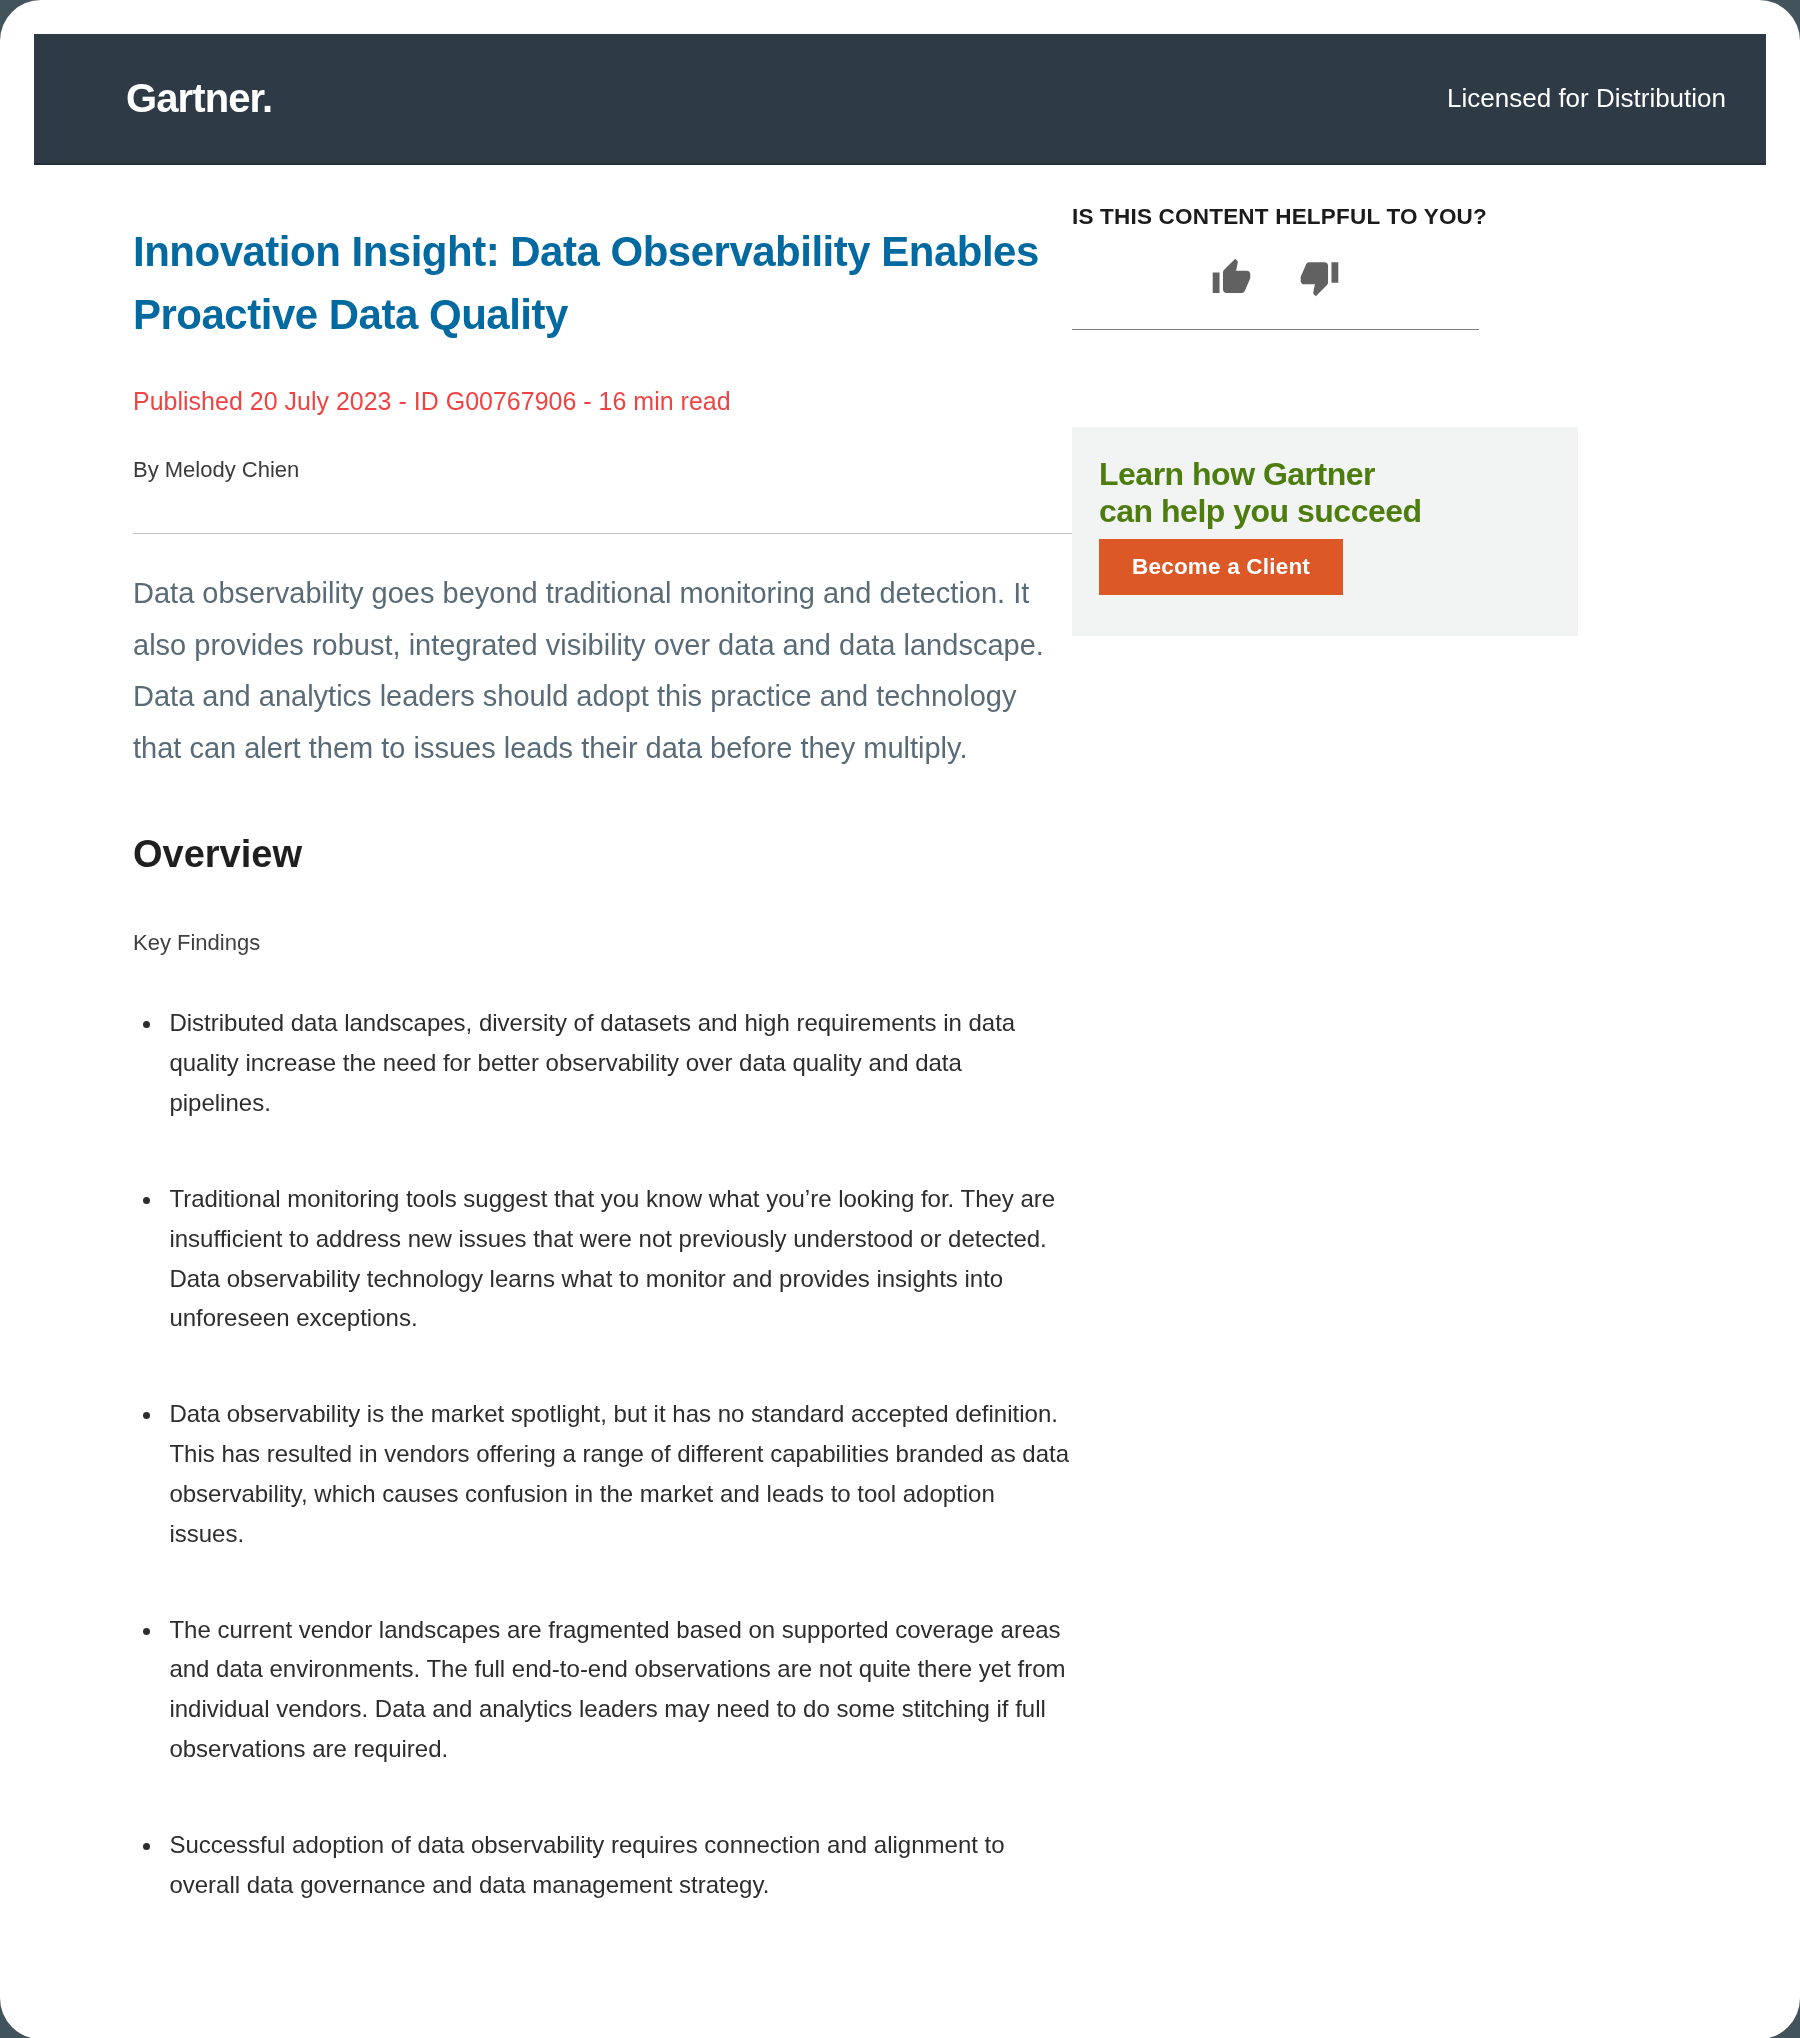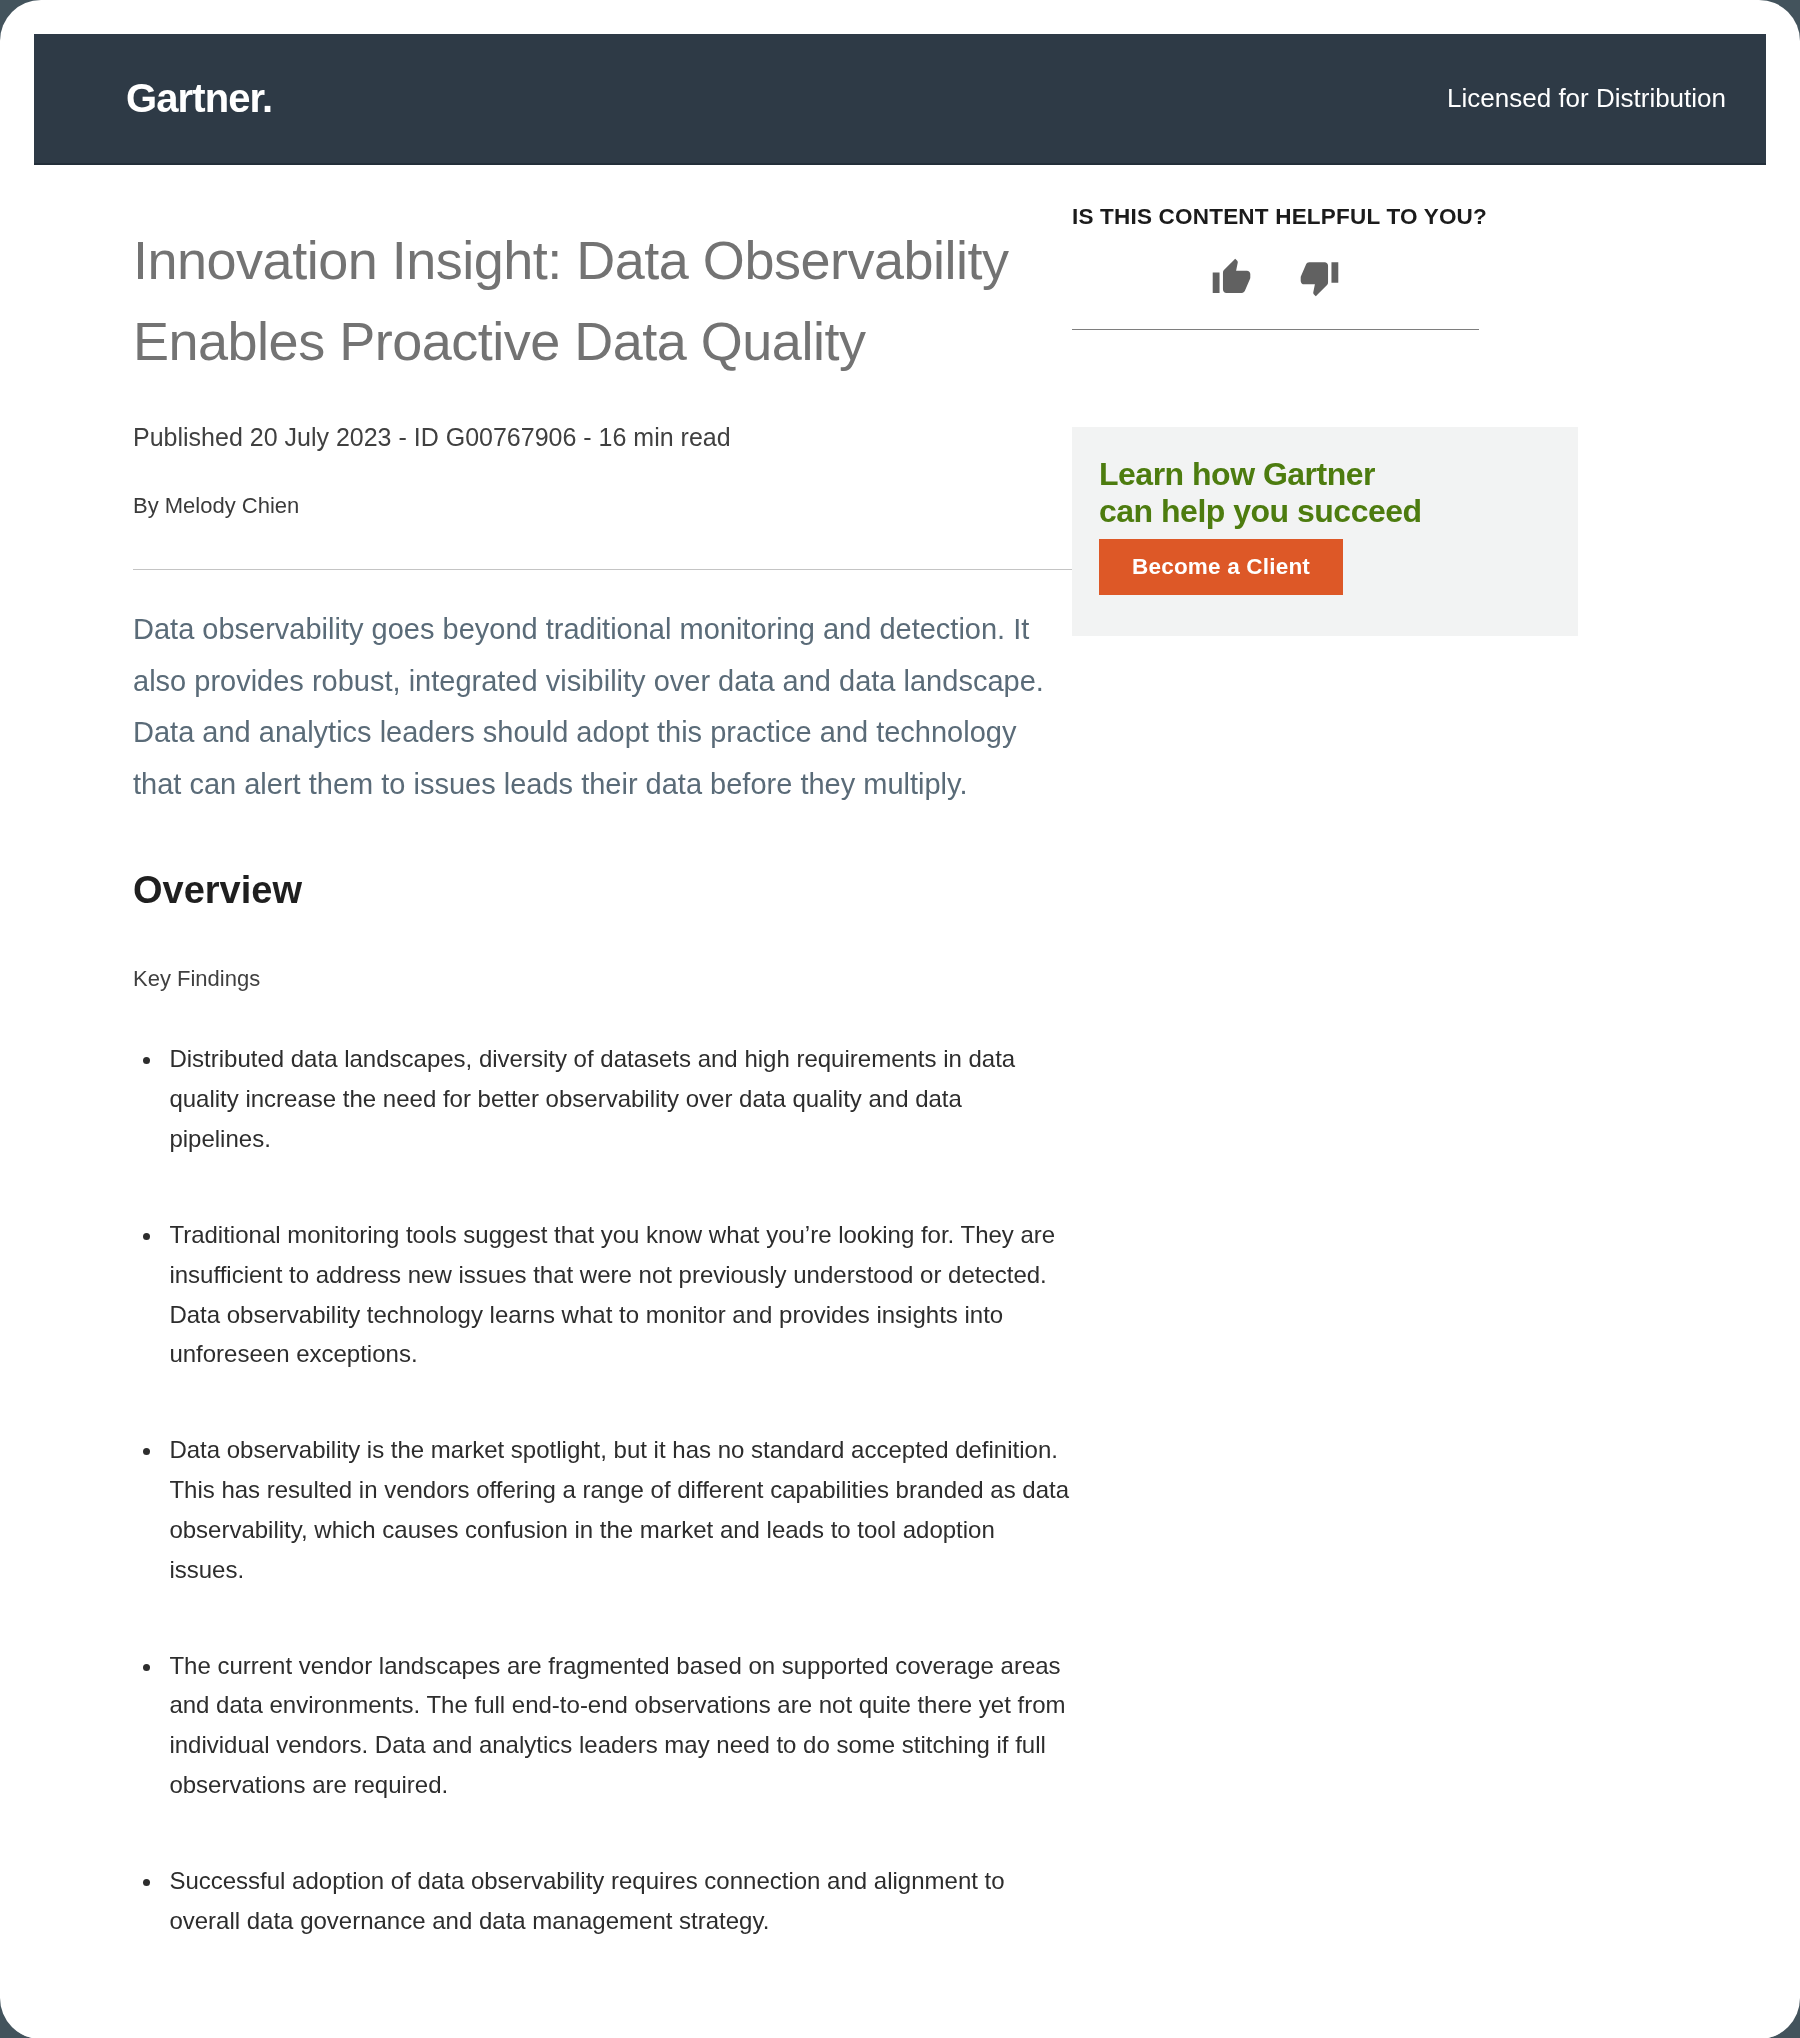--- a/index.html
+++ b/index.html
@@ -36,26 +36,26 @@
     color: #ffffff; font-size: 26px; font-weight: 400;
   }
   
   .main { position: absolute; top: 168px; left: 0; right: 0; bottom: 0; }
   .left-col {
     position: absolute; left: 133px; top: 0; width: 983px;
   }
   .article-title {
     margin: 52px 0 0 0;
     max-width: 954px;
-    font-size: 54px; font-weight: 400; line-height: 1.5;
-    color: #737373; letter-spacing: -0.5px;
+    font-size: 42px; font-weight: 700; line-height: 1.5;
+    color: #0369a1; letter-spacing: -0.5px;
   }
   .article-meta {
     margin-top: 41px;
-    font-size: 25px; color: #404040;
+    font-size: 25px; color: #ef4444;
   }
   .article-byline {
     margin-top: 41px;
     font-size: 22px; color: #3a3a3a;
   }
   .meta-divider {
     margin-top: 50px;
     border: none; border-top: 0.9px solid #c4c4c4;
     width: 983px;
   }

